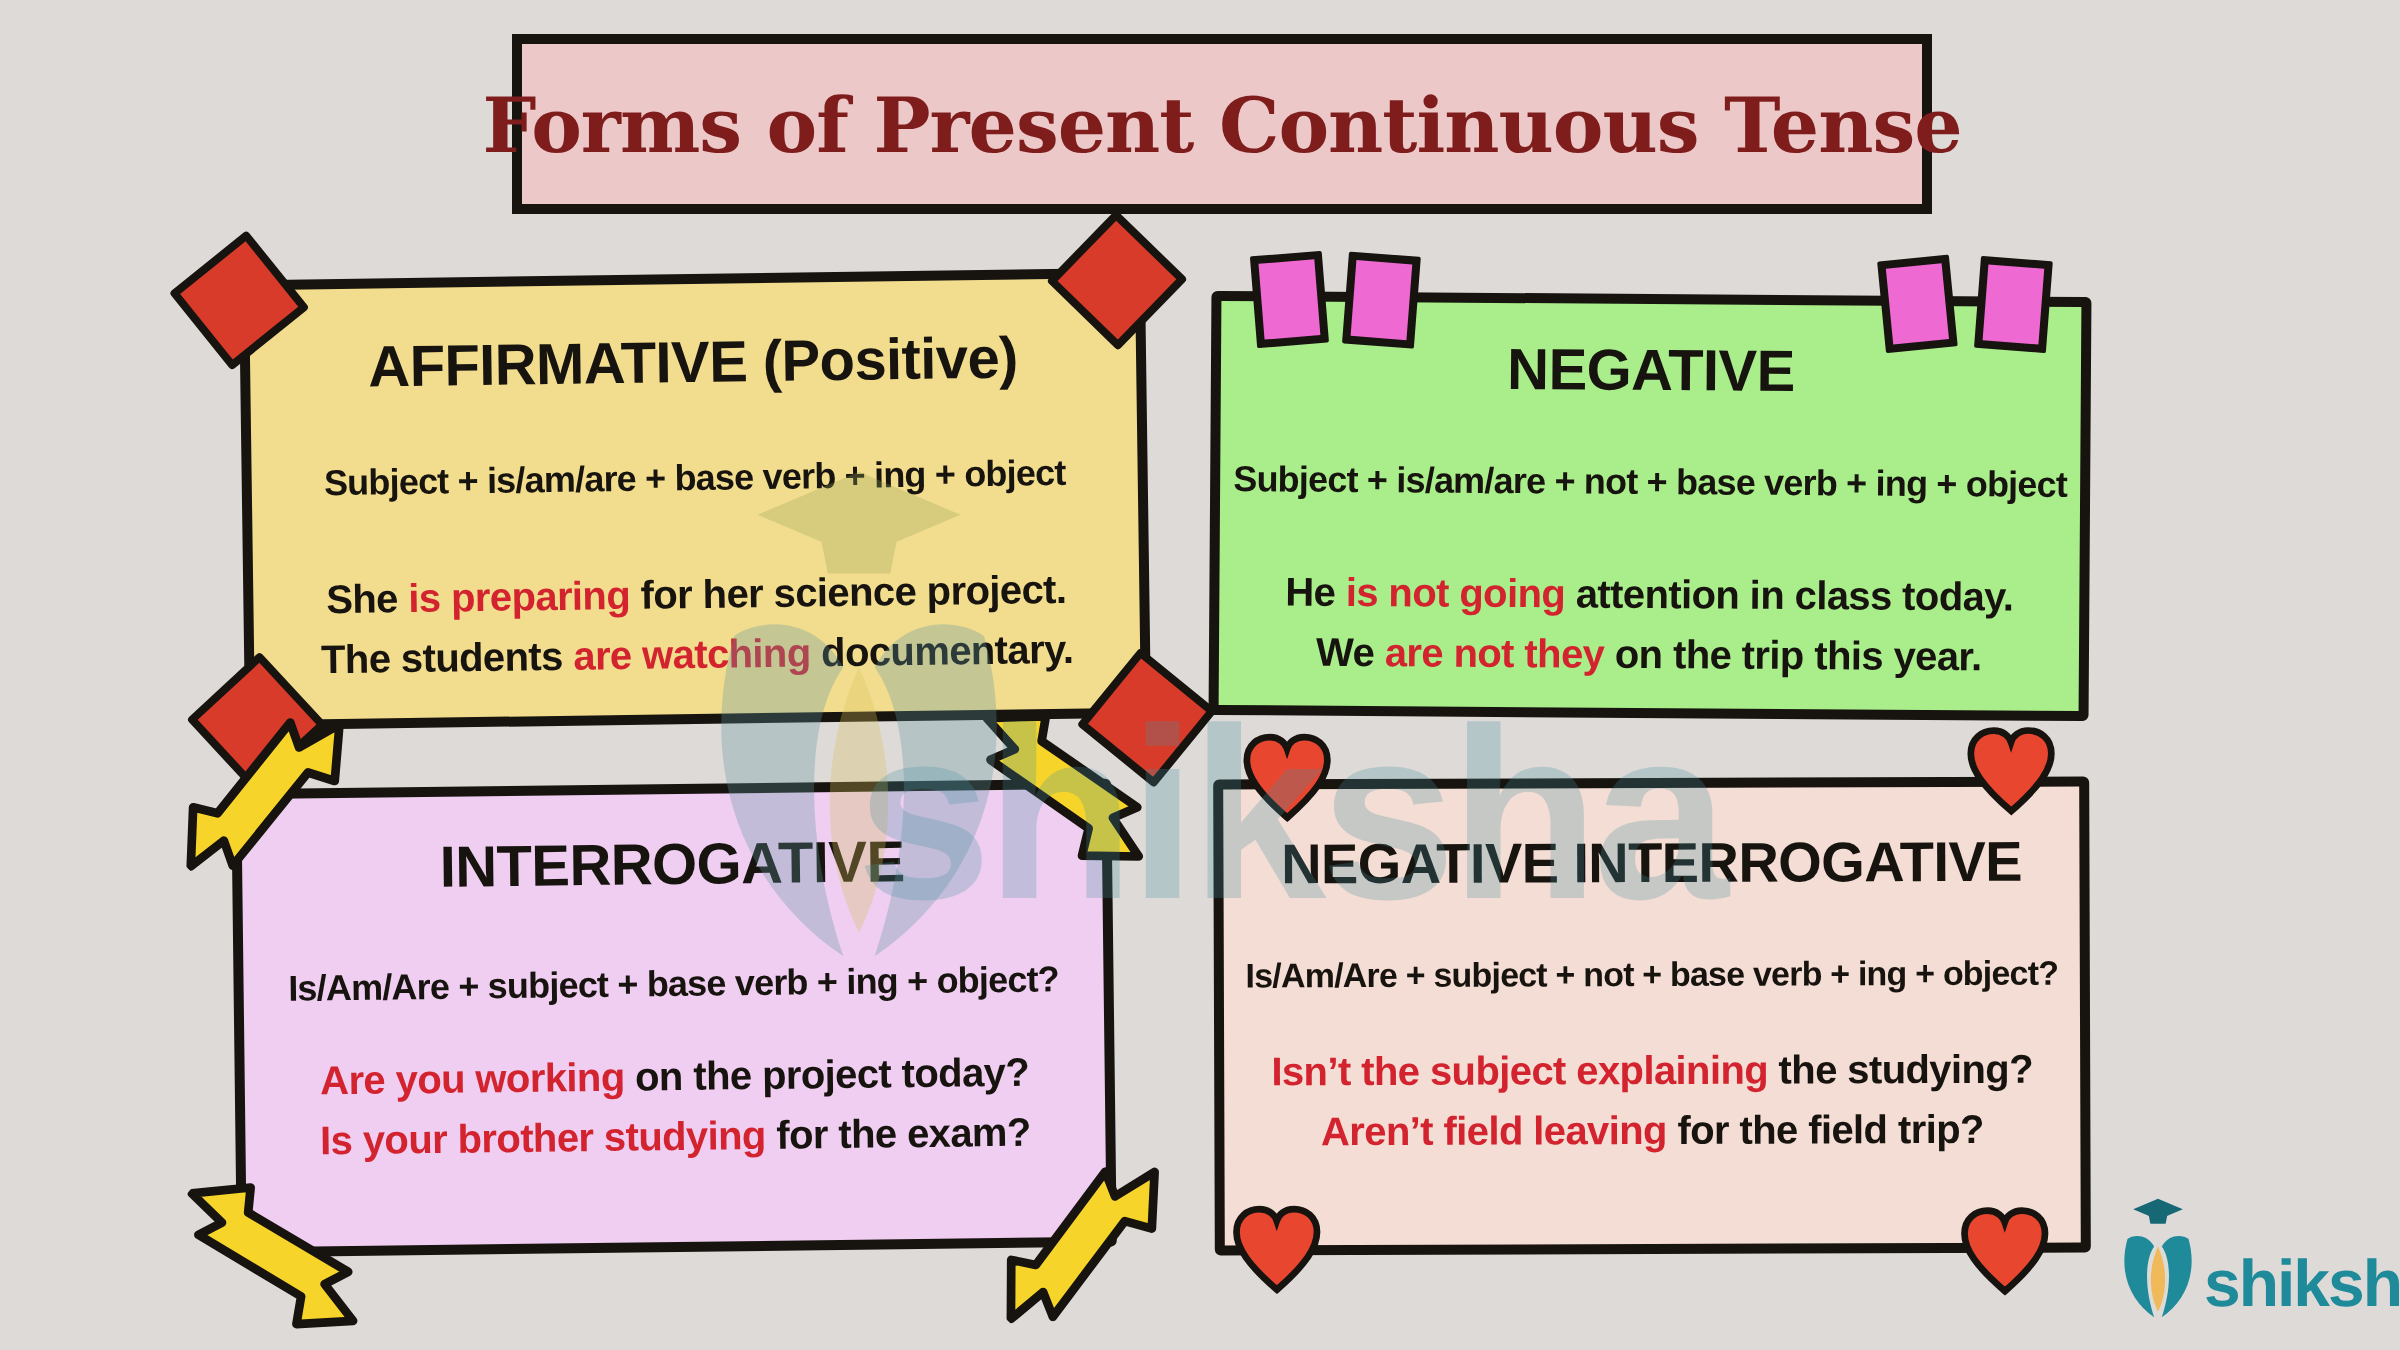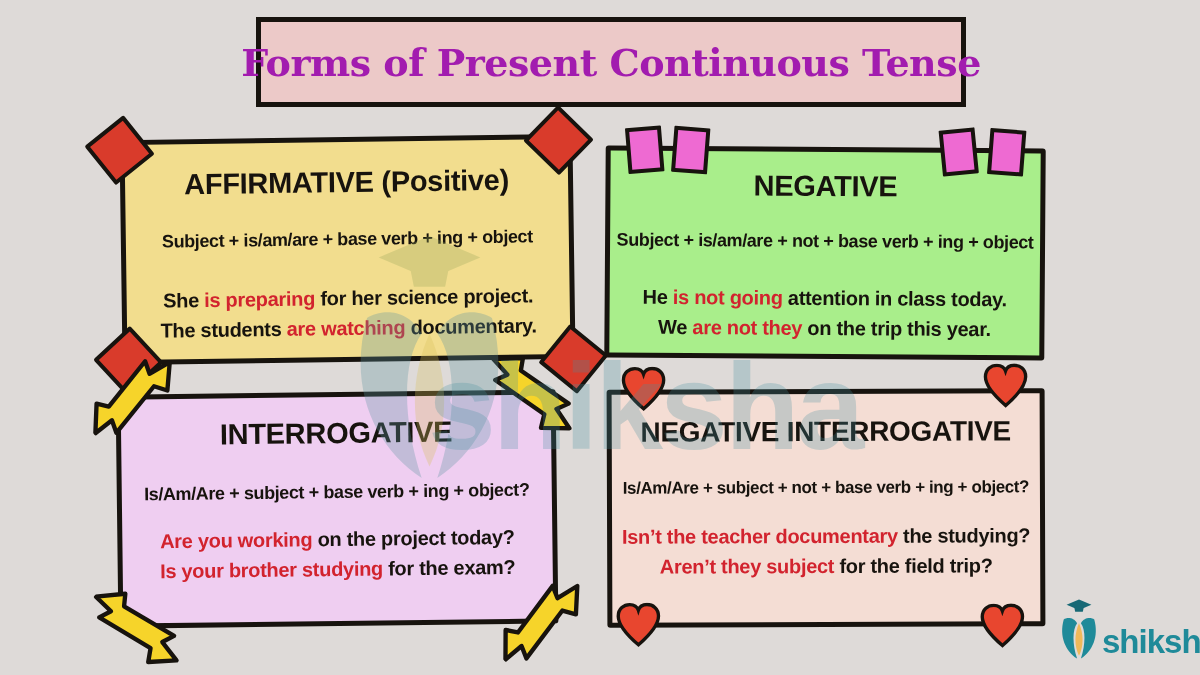--- a/index.html
+++ b/index.html
@@ -14,21 +14,21 @@
   }
 
   
   .title-banner{
     position:absolute;left:256px;top:17px;width:700px;height:80px;
     background:#ecc9c8;border:5px solid #17130e;
     display:flex;align-items:center;justify-content:center;
   }
   .title-banner h1{
     margin:0;font-family:"DejaVu Serif","Liberation Serif",serif;
-    font-weight:700;font-size:38px;color:#a21caf;letter-spacing:-0.5px;
+    font-weight:700;font-size:38px;color:#7f1d1d;letter-spacing:-0.5px;
     white-space:nowrap;
   }
 
   
   .card{
     position:absolute;border:5px solid #17130e;border-radius:3px;
     display:flex;flex-direction:column;align-items:center;
     text-align:center;color:#17130e;box-sizing:border-box;
   }
   .card h2{margin:0;font-size:29px;font-weight:700;letter-spacing:-0.3px;white-space:nowrap;}
@@ -195,22 +195,22 @@
     </svg>
     <svg class="heart h-bl" viewBox="0 0 100 96">
       <path d="M50 88 C20 62 8 44 8 28 C8 12 20 4 32 4 C42 4 48 10 50 16 C52 10 58 4 68 4 C80 4 92 12 92 28 C92 44 80 62 50 88 Z" fill="#e8462f" stroke="#17130e" stroke-width="7"></path>
     </svg>
     <svg class="heart h-br" viewBox="0 0 100 96">
       <path d="M50 88 C20 62 8 44 8 28 C8 12 20 4 32 4 C42 4 48 10 50 16 C52 10 58 4 68 4 C80 4 92 12 92 28 C92 44 80 62 50 88 Z" fill="#e8462f" stroke="#17130e" stroke-width="7"></path>
     </svg>
     <h2>NEGATIVE INTERROGATIVE</h2>
     <p class="formula">Is/Am/Are + subject + not + base verb + ing + object?</p>
     <div class="examples">
-      <p class="example"><span class="red">Isn’t the teacher documentary</span><span> the studying?</span></p>
-      <p class="example"><span class="red">Aren’t they subject</span><span> for the field trip?</span></p>
+      <p class="example"><span class="red">Isn’t the subject explaining</span><span> the studying?</span></p>
+      <p class="example"><span class="red">Aren’t field leaving</span><span> for the field trip?</span></p>
     </div>
   </section>
 
   <div class="brand">
     <svg width="42" height="62" viewBox="0 0 44 64">
       <polygon points="22,1 35,6.5 22,12 9,6.5" fill="#176875"></polygon>
       <path d="M17,9 L27,9 L26,14 L18,14 Z" fill="#176875"></path>
       <path d="M6,22 C1,40 8,55 20,63 C15,48 15,33 20,26 C16,19 9,20 6,22 Z" fill="#1f8a99"></path>
       <path d="M38,22 C43,40 36,55 24,63 C29,48 29,33 24,26 C28,19 35,20 38,22 Z" fill="#1f8a99"></path>
       <path d="M22,26 C17,37 17,50 22,60 C27,50 27,37 22,26 Z" fill="#f0b95a"></path>

